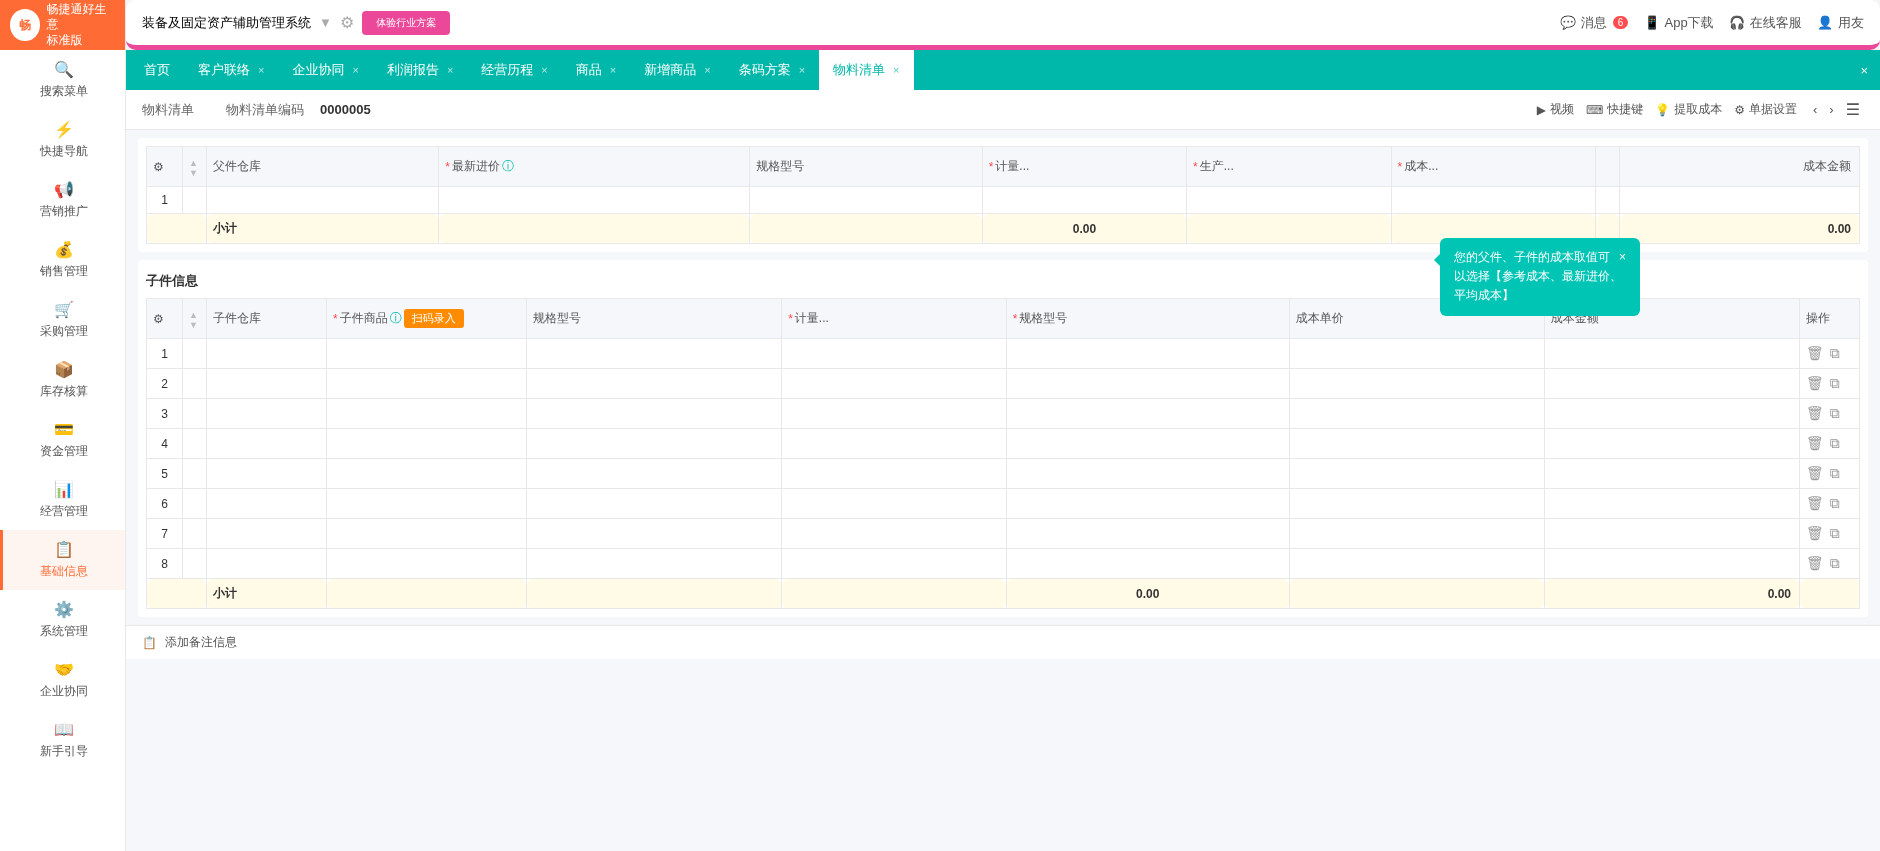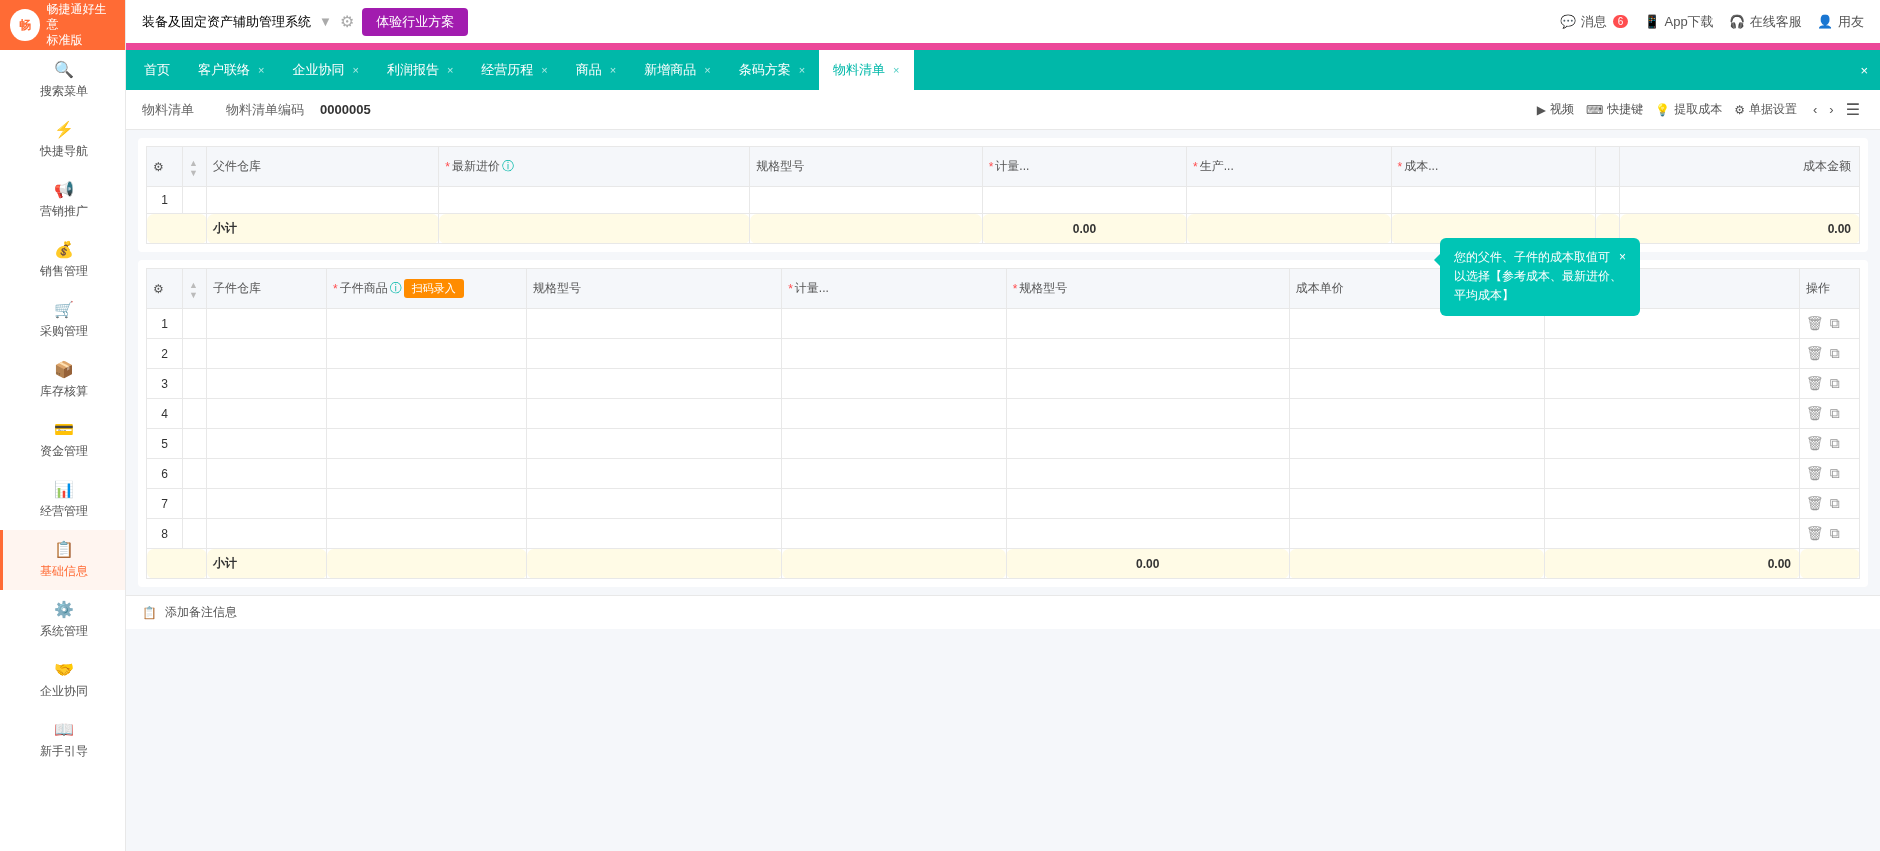--- a/index.html
+++ b/index.html
@@ -59,31 +59,32 @@
     .main { flex: 1; display: flex; flex-direction: column; overflow: hidden; }
 
     
     .topbar {
       background: #fff;
       height: 50px;
       display: flex;
       align-items: center;
       justify-content: space-between;
       padding: 0 16px;
-      border-bottom: 7px solid #ec4899;
+      border-bottom: 5px solid #ec4899;
+      border-radius: 10px;
     }
     .topbar-left { display: flex; align-items: center; gap: 8px; }
     .topbar-btn {
-      background: #a21caf;
+      background: #ec4899;
       color: #fff;
       border: none;
       padding: 5px 14px;
       border-radius: 4px;
       cursor: pointer;
-      font-size: 13px;
+      font-size: 10px;
       font-family: Liberation Mono, monospace;
     }
     .topbar-right { display: flex; align-items: center; gap: 16px; color: #555; font-size: 13px; }
     .topbar-right-item { display: flex; align-items: center; gap: 4px; cursor: pointer; }
     .badge {
       background: #ff4d4f;
       color: #fff;
       border-radius: 10px;
       font-size: 10px;
       padding: 1px 5px;
@@ -485,20 +486,21 @@
             <td></td>
             <td></td>
             <td></td>
             <td style="text-align:right;padding-right:8px;">0.00</td>
           </tr>
         </tbody>
       </table>
     </div>
 
     <div class="section">
+      <div class="section-title">子件信息</div>
       <table class="data-table">
         <thead>
           <tr>
             <th style="width:36px;"><span>⚙</span></th>
             <th style="width:24px;"><span class="sort-arrows">
                   <span>▲</span>
                   <span>▼</span>
                 </span></th>
             <th style="width:120px;"><span>子件仓库</span></th>
             <th style="width:200px;">

